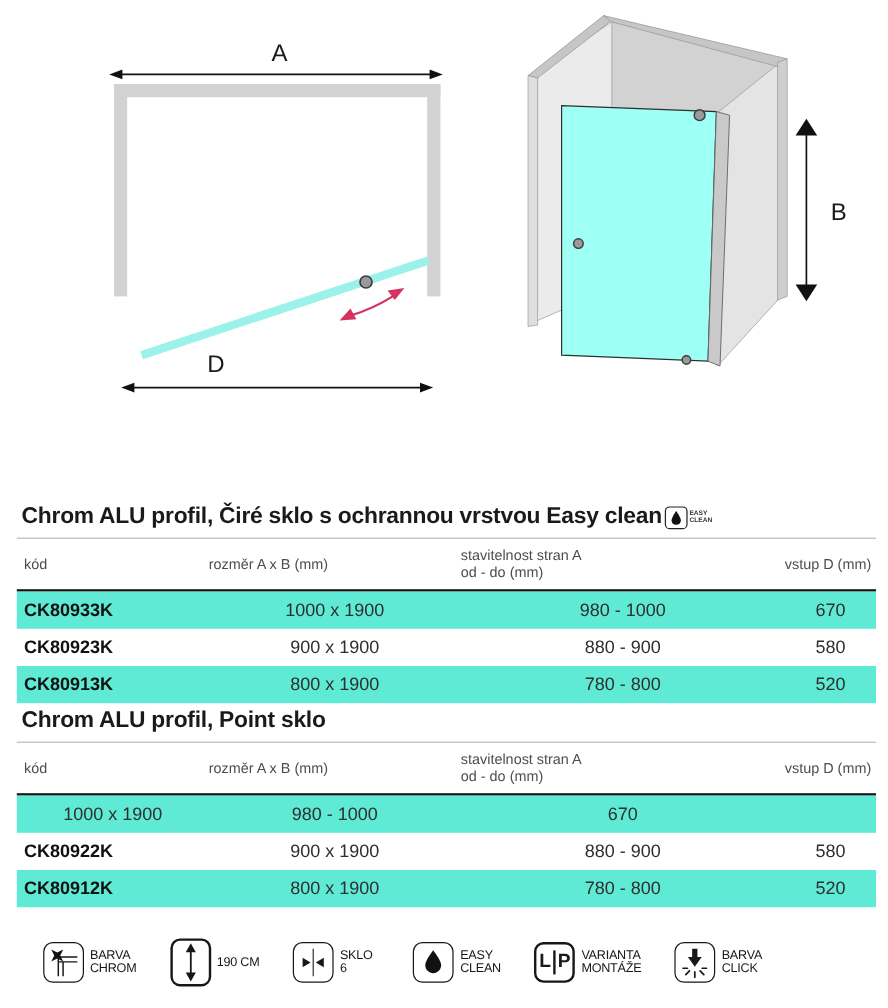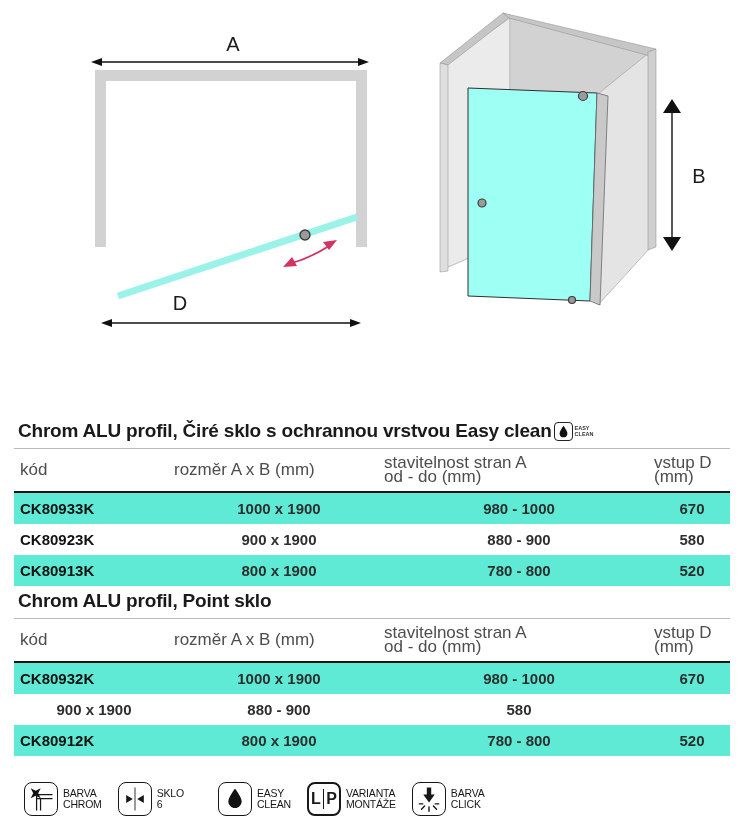--- a/index.html
+++ b/index.html
@@ -8,30 +8,30 @@
 
   .diagrams{display:block;width:740px;height:380px;}
 
   .section-title{margin:40px 14px 6px 18px;font-size:19px;font-weight:bold;letter-spacing:-0.2px;display:flex;align-items:center;gap:2px;}
   .section-title.second{margin-top:4px;}
   .ec-badge{display:inline-flex;align-items:center;gap:2px;}
   .ec-box{width:17px;height:17px;border:1.4px solid #222;border-radius:4px;display:inline-flex;align-items:center;justify-content:center;background:#fff;}
   .ec-lines{display:flex;flex-direction:column;font-size:5.5px;line-height:6px;font-weight:bold;color:#333;letter-spacing:0;}
 
   .spec-table{margin:0 10px 0 14px;width:716px;}
-  .thead{display:grid;grid-template-columns:160px 210px 270px 76px;align-items:center;min-height:36px;border-top:1px solid #b9b9b9;border-bottom:2.5px solid #141414;color:#4d4d4d;font-size:17px;line-height:14px;padding:3px 0;}
+  .thead{display:grid;grid-template-columns:160px 210px 270px 76px;align-items:center;min-height:36px;border-top:1px solid #b9b9b9;border-bottom:2.5px solid #141414;color:#4d4d4d;font-size:12px;line-height:14px;padding:3px 0;}
   .thead .h1{text-align:left;padding-left:6px;}
   .thead .h2,.thead .h3,.thead .h4{}
   .trow{display:grid;grid-template-columns:160px 210px 270px 76px;align-items:center;height:31px;font-size:15px;color:#2e2e2e;}
   .trow.alt{background:#5eead4;}
   .trow .c1{text-align:left;padding-left:6px;font-weight:bold;color:#111;font-size:15px;}
-  .trow .c2,.trow .c3,.trow .c4{text-align:center;font-weight:bold;}
+  .trow .c2,.trow .c3,.trow .c4{text-align:center;}
 
   .footer{display:flex;align-items:center;gap:16px;margin:26px 0 0 24px;}
-  .f-item{display:flex;align-items:center;gap:5px;}
+  .f-item{display:flex;align-items:center;gap:5px;margin-left:12px;}
   .f-icon{width:34px;height:34px;border:1.6px solid #171717;border-radius:8px;display:flex;align-items:center;justify-content:center;box-sizing:border-box;background:#fff;}
   .f-icon.tall{height:40px;border-width:2.6px;}
   .f-icon.bold{border-width:2.6px;}
   .f-label{display:flex;flex-direction:column;justify-content:center;font-size:10.5px;line-height:11px;letter-spacing:-0.2px;color:#171717;}
   .lp-wrap{display:flex;align-items:center;height:100%;}
   .lp-letter{font-size:16px;font-weight:bold;padding:0 2px;}
   .lp-div{width:1.6px;height:20px;background:#171717;}
 </style>
 </head>
 <body>
@@ -140,26 +140,26 @@
   <div class="thead">
     <div class="h1">kód</div>
     <div class="h2">rozměr A x B (mm)</div>
     <div class="h3">
       <div>stavitelnost stran A</div>
       <div>od - do (mm)</div>
     </div>
     <div class="h4">vstup D (mm)</div>
   </div>
   <div class="trow alt">
-    <div class="c1">CK80932K</div>
     <div class="c2">1000 x 1900</div>
     <div class="c3">980 - 1000</div>
     <div class="c4">670</div>
   </div>
   <div class="trow">
+    <div class="c1">CK80922K</div>
     <div class="c2">900 x 1900</div>
     <div class="c3">880 - 900</div>
     <div class="c4">580</div>
   </div>
   <div class="trow alt">
     <div class="c1">CK80912K</div>
     <div class="c2">800 x 1900</div>
     <div class="c3">780 - 800</div>
     <div class="c4">520</div>
   </div>
@@ -173,20 +173,32 @@
         <path d="M12,12 H30 M12,16.5 H30 M12,12 V30 M16.5,16.5 V30" stroke="#171717" stroke-width="1.4" fill="none"></path>
         <path d="M11,2.5 L13,8.5 L19,10.5 L13,12.5 L11,18.5 L9,12.5 L3,10.5 L9,8.5 Z" fill="#111" transform="rotate(45 11 10.5)"></path>
       </svg>
     </span>
     <span class="f-label">
       <span>BARVA</span>
       <span>CHROM</span>
     </span>
   </div>
 
+  <div class="f-item">
+    <span class="f-icon tall">
+      <svg width="26" height="34" viewBox="0 0 26 34">
+        <line x1="13" y1="8" x2="13" y2="26" stroke="#171717" stroke-width="1.5"></line>
+        <polygon points="13,1 8.8,8.5 17.2,8.5" fill="#171717"></polygon>
+        <polygon points="13,33 8.8,25.5 17.2,25.5" fill="#171717"></polygon>
+      </svg>
+    </span>
+    <span class="f-label">
+      <span>190 CM</span>
+    </span>
+  </div>
 
   <div class="f-item">
     <span class="f-icon">
       <svg width="30" height="30" viewBox="0 0 34 34">
         <line x1="17" y1="4" x2="17" y2="30" stroke="#171717" stroke-width="1"></line>
         <polygon points="7,12.5 7,21.5 14.5,17" fill="#171717"></polygon>
         <polygon points="27,12.5 27,21.5 19.5,17" fill="#171717"></polygon>
       </svg>
     </span>
     <span class="f-label">

